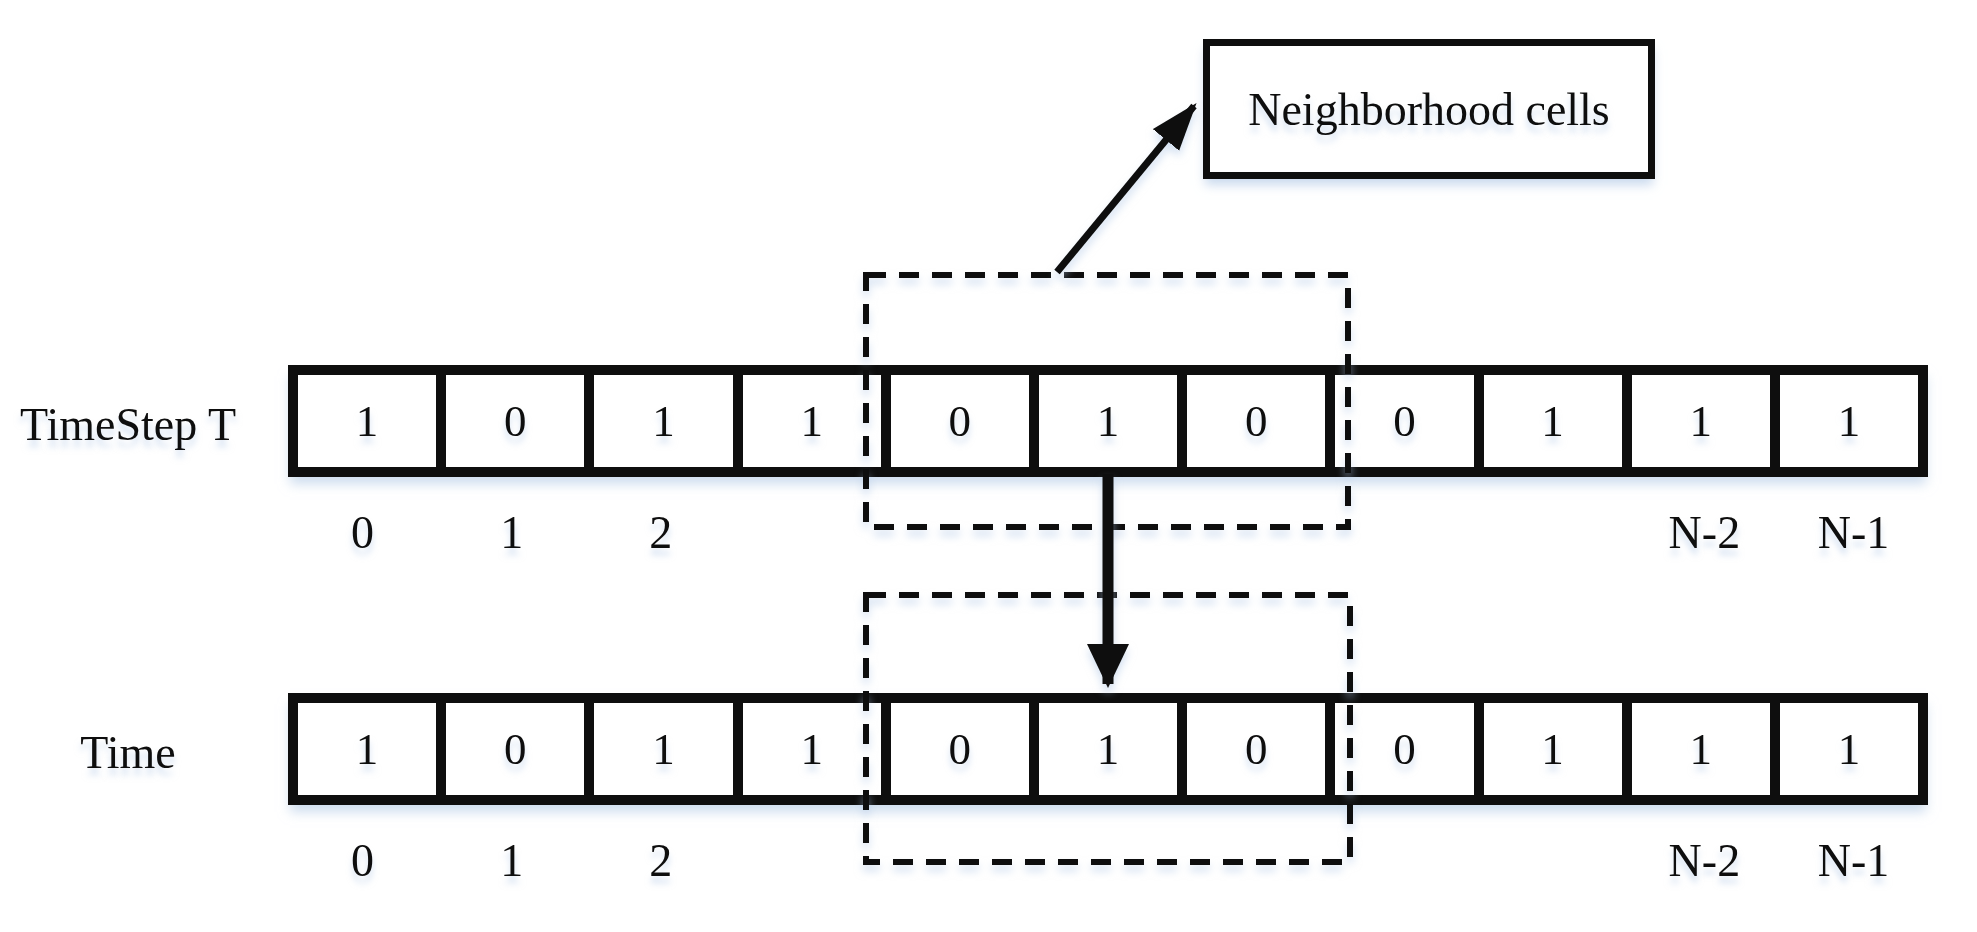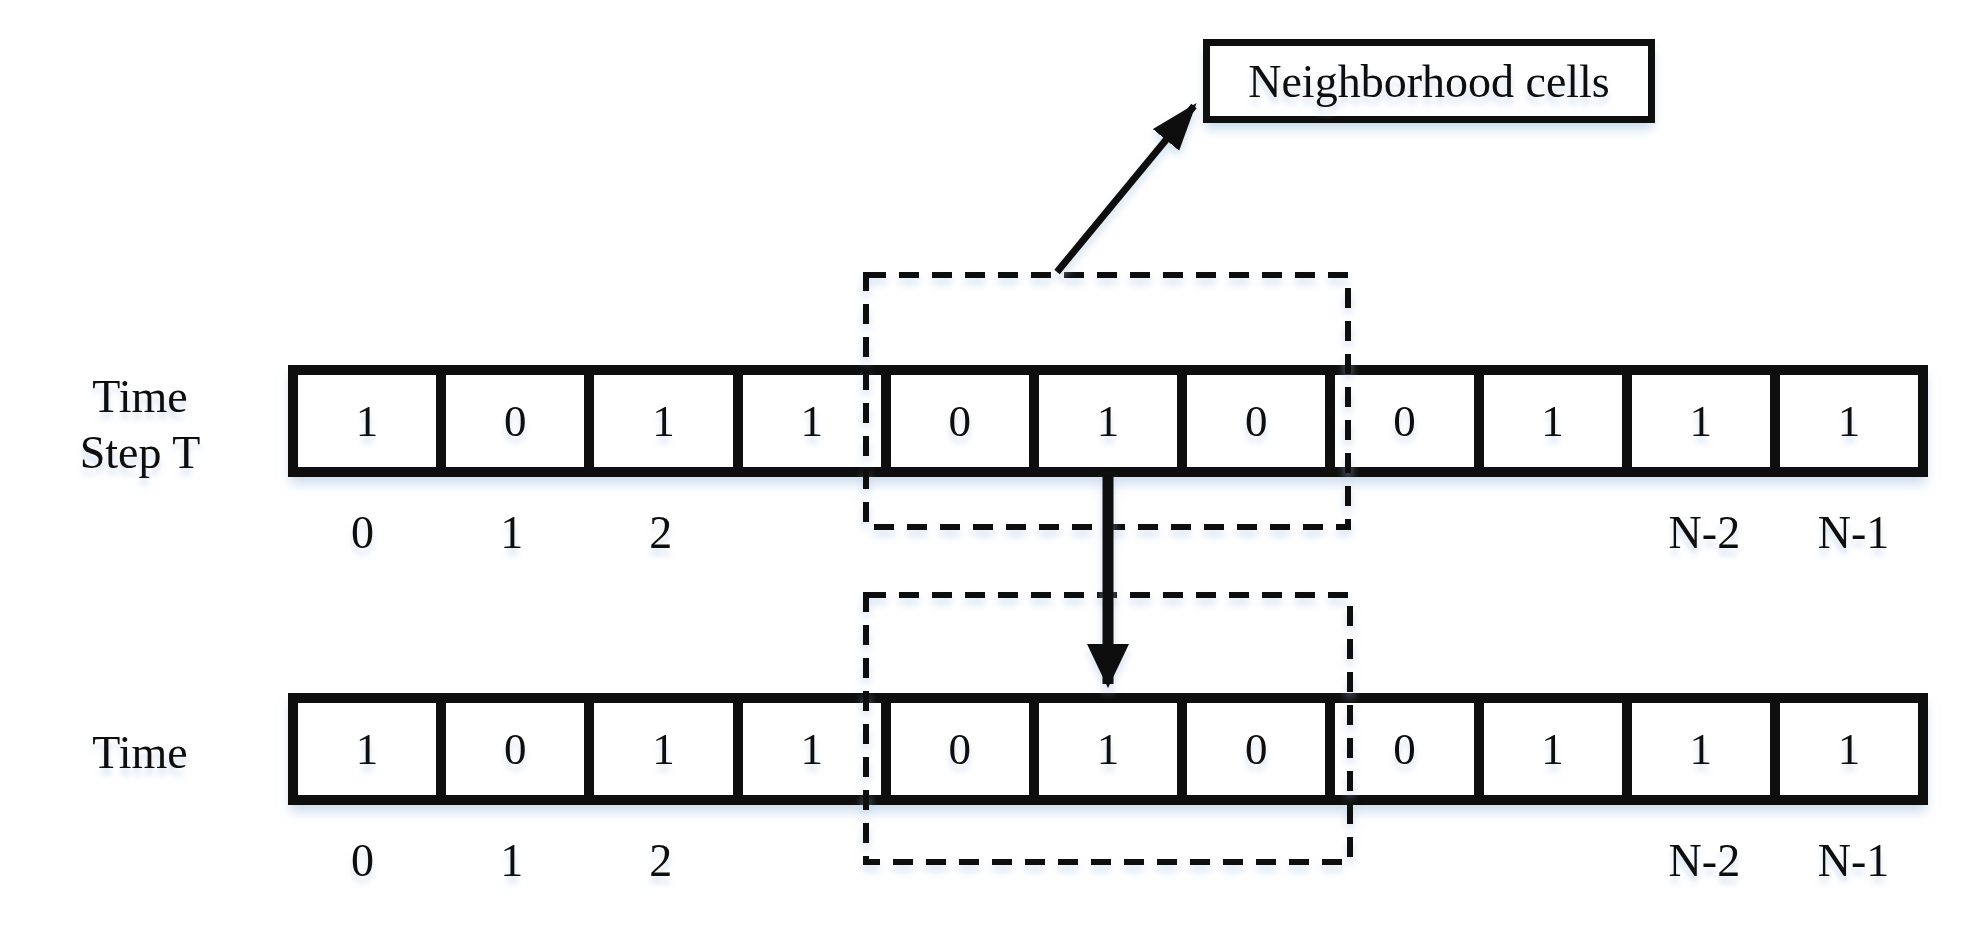--- a/index.html
+++ b/index.html
@@ -29,21 +29,21 @@
     stroke: #0e0e0e;
     fill: none;
     filter: drop-shadow(0px 6px 4px rgba(174,198,229,0.55));
   }
   
   .label-box {
     position: absolute;
     left: 1203px;
     top: 39px;
     width: 452px;
-    height: 84px;
+    height: 140px;
     box-sizing: border-box;
     border: 7px solid #0e0e0e;
     background: #ffffff;
     display: flex;
     align-items: center;
     justify-content: center;
     box-shadow: 0 8px 10px -2px rgba(174,198,229,0.65);
     z-index: 4;
   }
   .label-box span {
@@ -88,25 +88,24 @@
     flex: 1 1 0;
     display: flex;
     align-items: center;
     justify-content: center;
     font-size: 46px;
     text-shadow: 0 7px 6px rgba(174,198,229,0.55);
   }
   
   .row-label {
     position: absolute;
-    left: 12px;
+    left: 0;
     width: 256px;
     height: 118px;
     display: flex;
-    flex-direction: column;
     align-items: center;
     justify-content: center;
     font-size: 46px;
     line-height: 56px;
     text-align: center;
     white-space: nowrap;
     text-shadow: 0 7px 6px rgba(174,198,229,0.55);
     z-index: 2;
   }
 </style>

